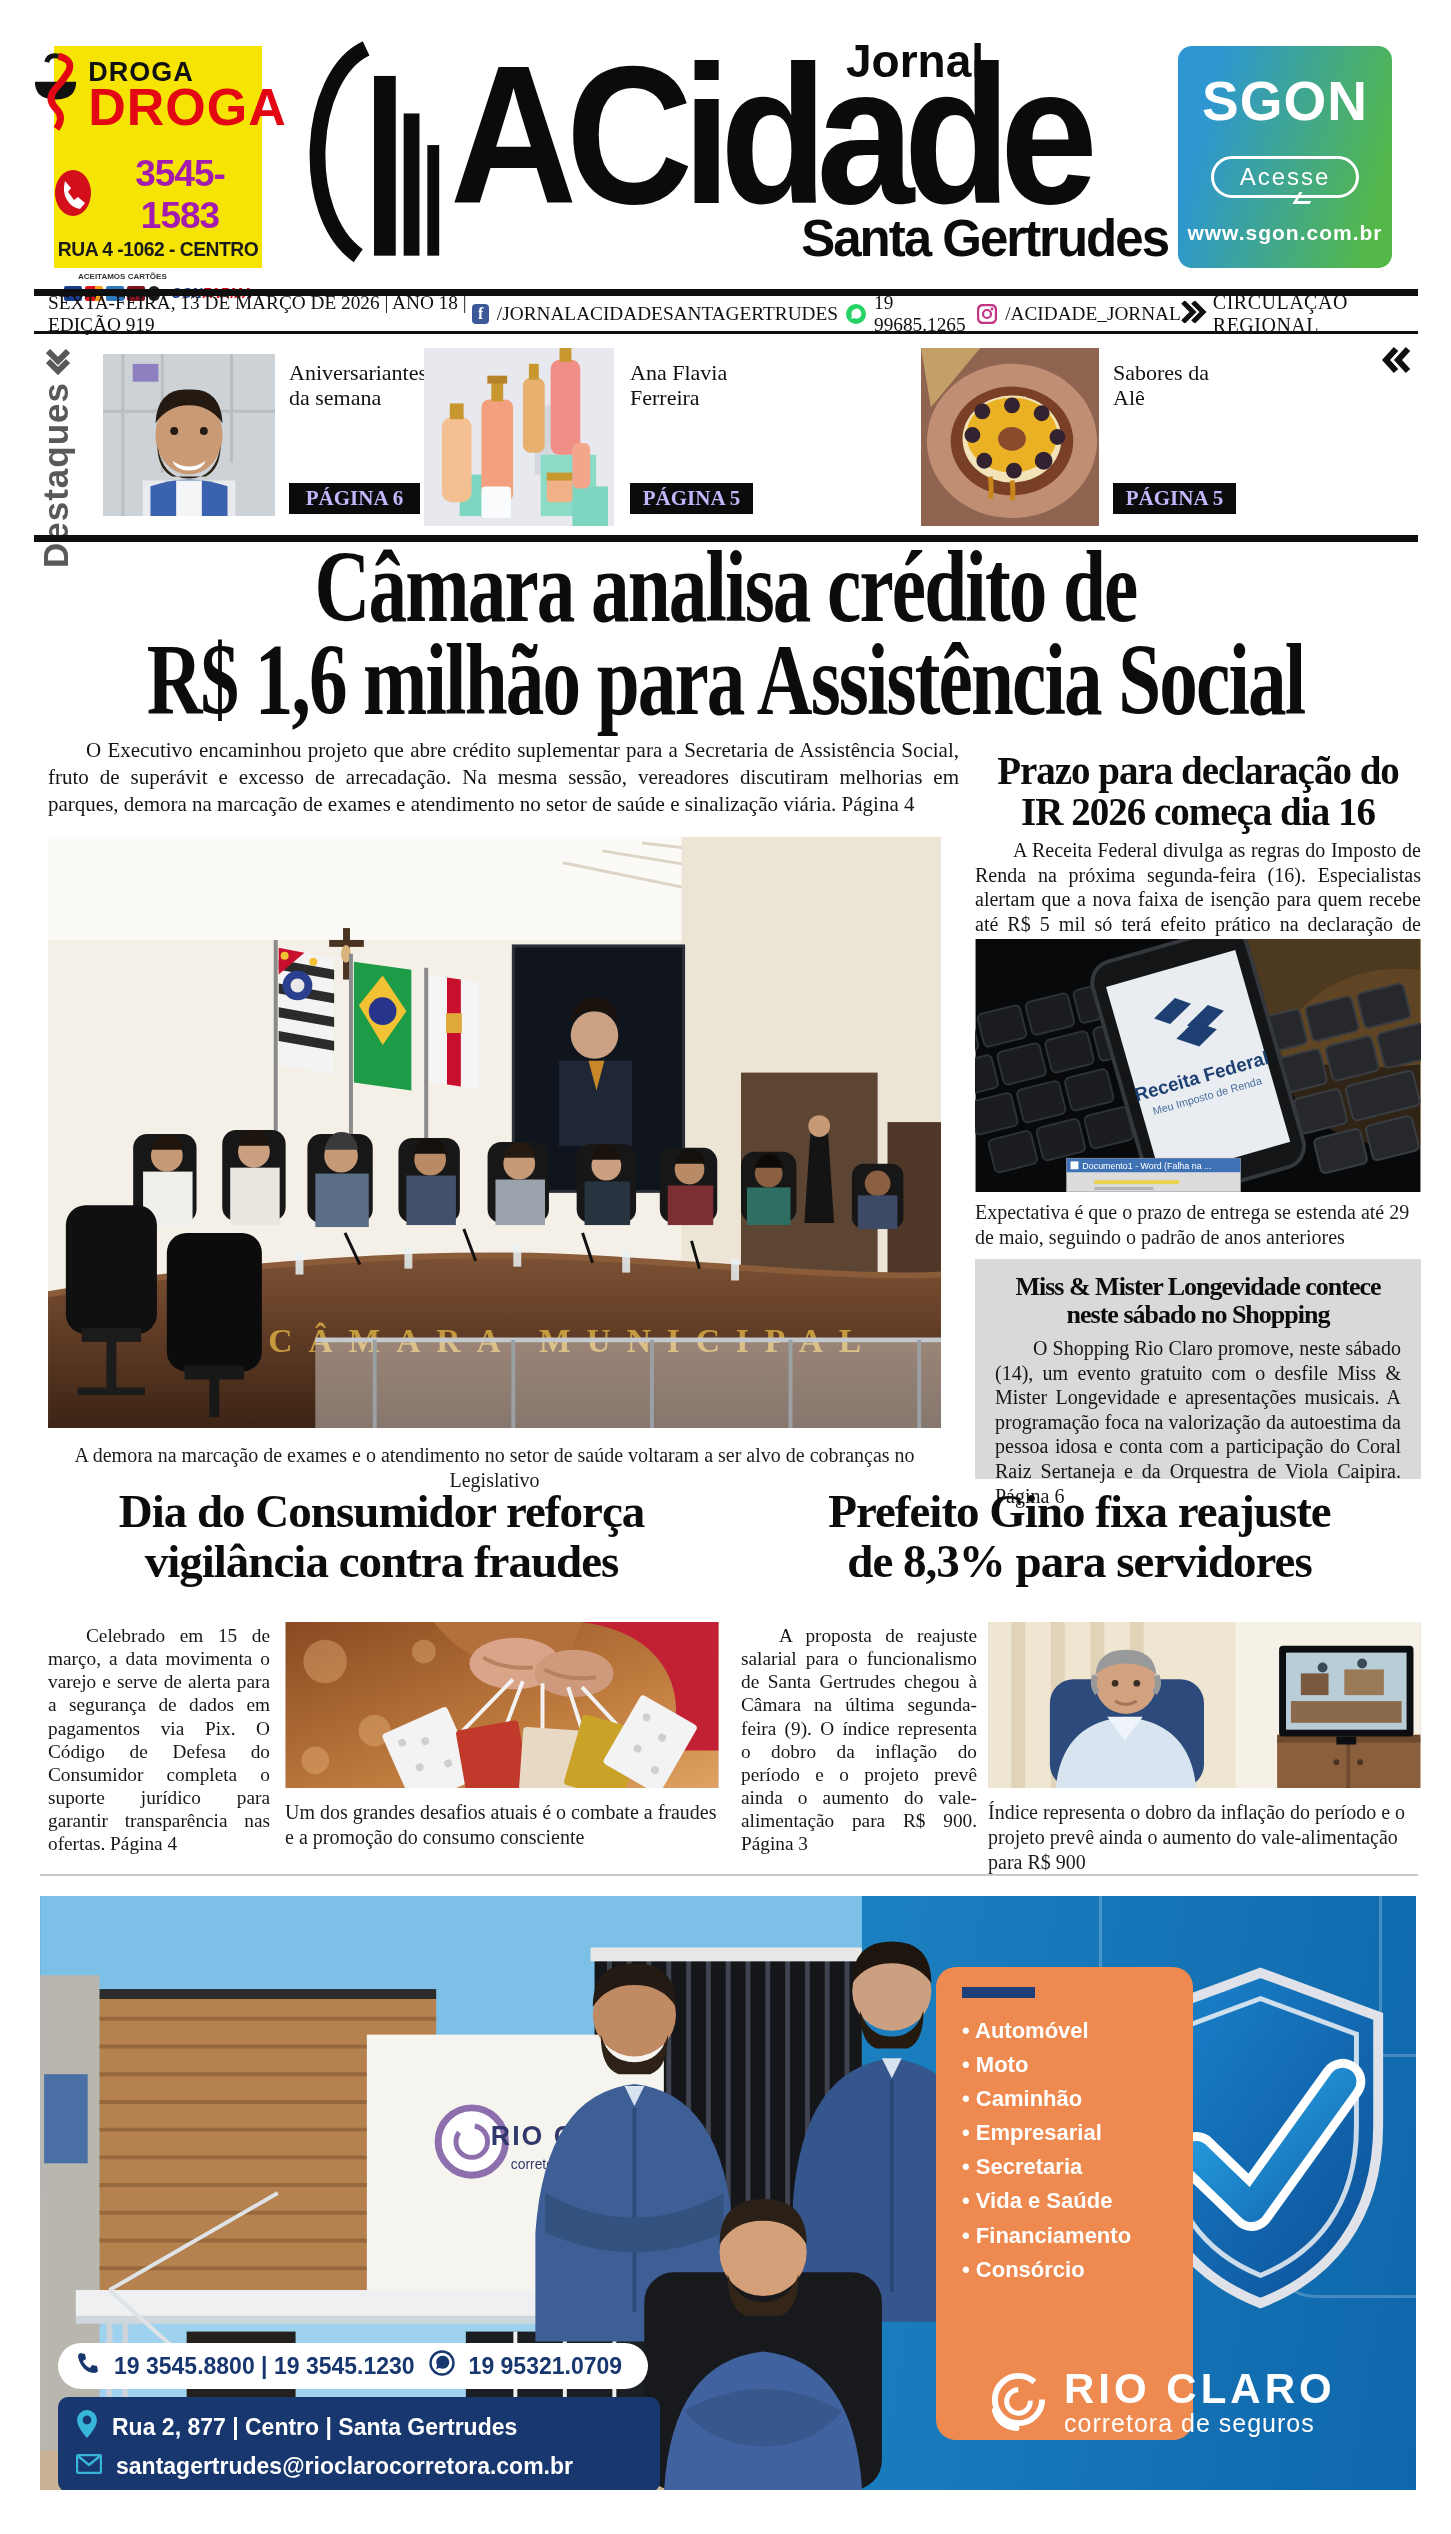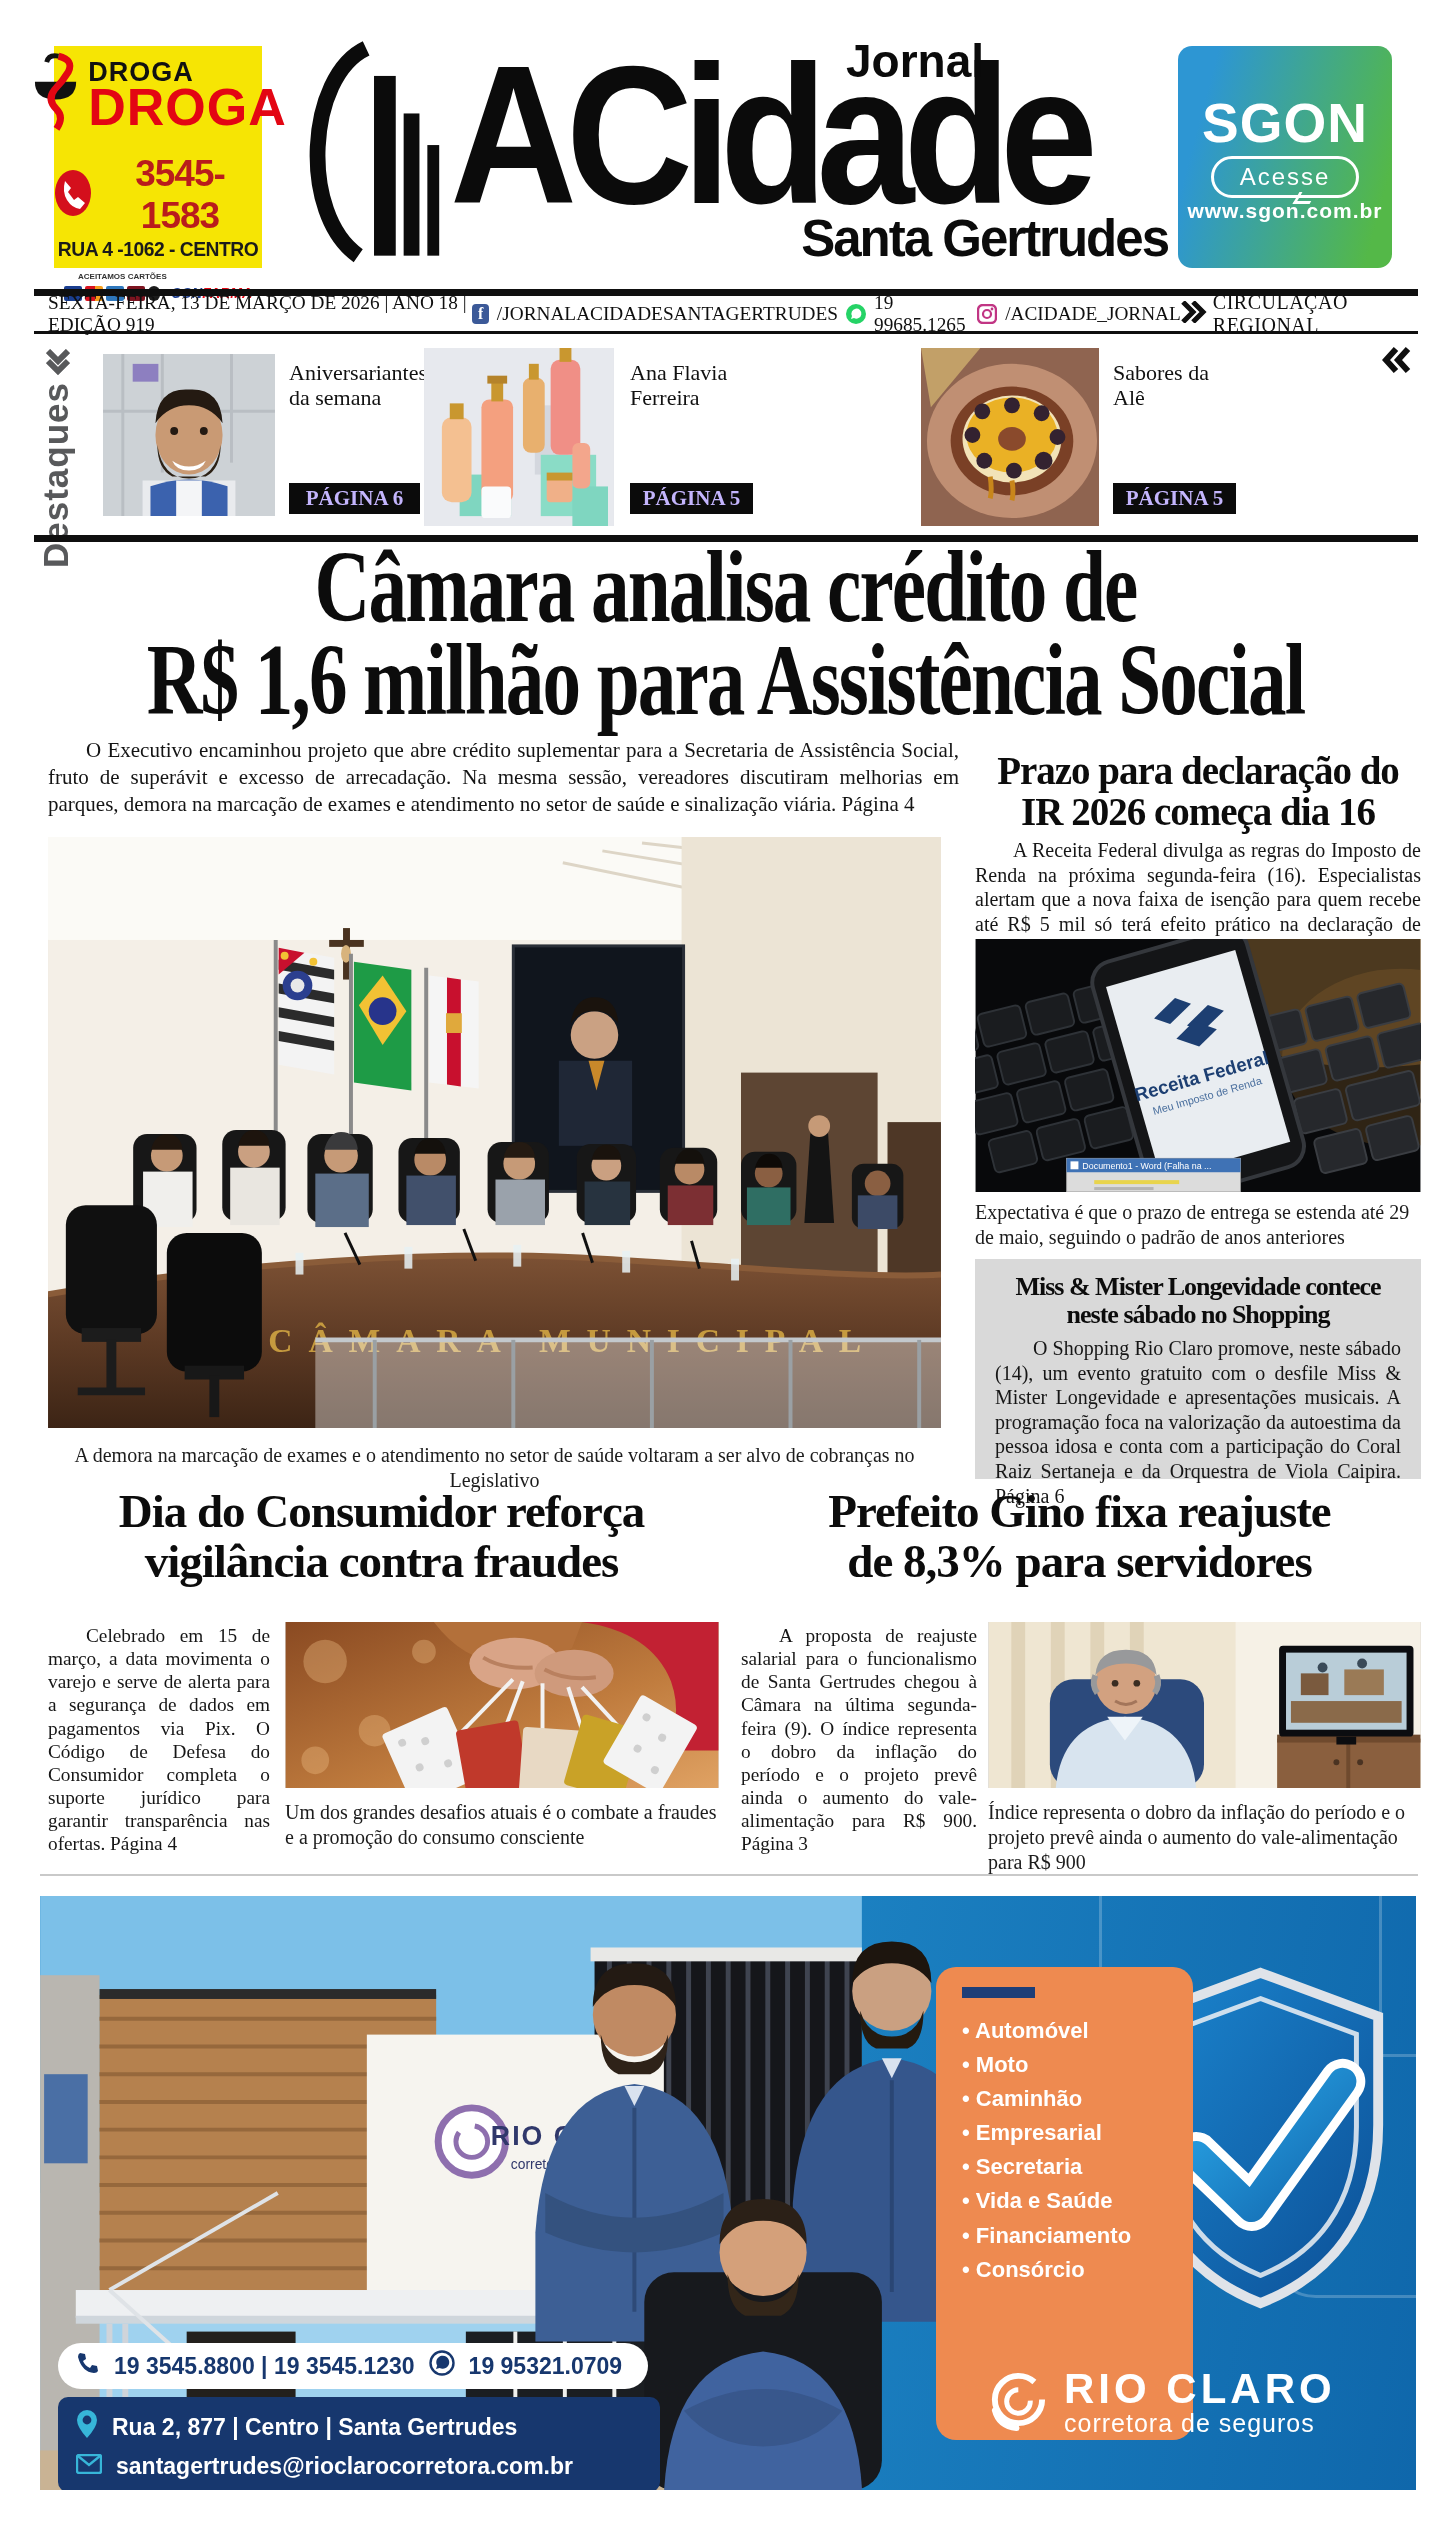--- a/index.html
+++ b/index.html
@@ -6,35 +6,35 @@
   #page{position:relative;width:1451px;height:2534px;background:#fff;margin:0 auto;
         font-family:"Liberation Serif",serif;color:#111;overflow:hidden;}
   .abs{position:absolute;}
   
   .droga{left:54px;top:46px;width:208px;height:222px;background:#f6e504;text-align:center;padding-top:6px;box-sizing:border-box;font-family:"Liberation Sans",sans-serif;}
   .droga-row1{display:flex;align-items:center;justify-content:center;gap:2px;}
   .droga-name{line-height:.9;text-align:left;}
   .droga-l1{font-weight:bold;font-size:27px;letter-spacing:1px;color:#111;}
   .droga-l2{font-weight:bold;font-size:52px;letter-spacing:1px;color:#e30613;}
   .droga-phone{display:flex;align-items:center;justify-content:center;gap:6px;margin-top:14px;}
-  .droga-phone-num{font-weight:bold;font-size:37px;color:#b91c1c;letter-spacing:-1px;}
+  .droga-phone-num{font-weight:bold;font-size:37px;color:#a21caf;letter-spacing:-1px;}
   .droga-addr{font-weight:bold;font-size:19.3px;color:#1a1a1a;margin-top:2px;letter-spacing:-0.5px;}
   .droga-cards{margin-top:4px;padding:0 10px;text-align:left;}
   .droga-cards-label{font-size:8px;font-weight:bold;color:#333;margin-left:14px;}
   .chips{display:flex;align-items:center;gap:3px;margin-top:2px;}
   .chip{width:26px;height:15px;border-radius:2px;}
   .confarma{font-size:14px;font-weight:bold;font-style:italic;margin-left:8px;}
   .confarma b{color:#1d3f8f;}.confarma i{color:#e30613;font-style:italic;}
   
   .logo{left:297px;top:26px;width:871px;height:243px;}
   .logo-title{position:absolute;left:153px;top:-4px;font-family:"Liberation Sans",sans-serif;font-weight:bold;font-size:176px;letter-spacing:-11px;color:#0b0b0b;transform:scaleY(1.12);transform-origin:top left;}
   .logo-kicker{position:absolute;left:549px;top:8px;font-family:"Liberation Sans",sans-serif;font-weight:bold;font-size:46px;color:#0b0b0b;}
   .logo-sub{position:absolute;left:384px;top:183px;width:487px;text-align:right;font-family:"Liberation Sans",sans-serif;font-weight:bold;font-size:51px;letter-spacing:-2px;color:#0b0b0b;}
   
-  .sgon{left:1178px;top:46px;width:214px;height:222px;border-radius:14px;background:linear-gradient(105deg,#2d96d3 15%,#54b848 90%);display:flex;flex-direction:column;align-items:center;justify-content:center;gap:1px;font-family:"Liberation Sans",sans-serif;color:#fff;}
+  .sgon{left:1178px;top:46px;width:214px;height:222px;border-radius:14px;background:linear-gradient(105deg,#2d96d3 15%,#54b848 90%);display:flex;flex-direction:column;align-items:center;justify-content:center;gap:23px;font-family:"Liberation Sans",sans-serif;color:#fff;}
   .sgon-brand{font-weight:bold;font-size:55px;letter-spacing:1px;}
   .sgon-cta{position:relative;border:3px solid #fff;border-radius:24px;padding:4px 26px;font-size:24px;letter-spacing:2px;}
   .sgon-tail{position:absolute;left:58%;bottom:-9px;width:14px;height:9px;background:transparent;border-left:3px solid #fff;border-bottom:3px solid #fff;transform:skewX(-30deg);}
   .sgon-url{font-size:21px;font-weight:bold;letter-spacing:1px;}
   
   .rule{background:#0f0f0f;}
   .dateline{left:34px;top:297px;width:1384px;height:34px;display:flex;align-items:center;justify-content:space-between;padding:0 14px;box-sizing:border-box;font-size:19.3px;color:#0f0f0f;}
   .dl-group{display:flex;align-items:center;gap:8px;}
   .dl-ico{width:20px;height:20px;border-radius:4px;display:inline-block;position:relative;}
   .circ-reg{display:flex;align-items:center;gap:6px;font-size:20px;letter-spacing:0.5px;}

